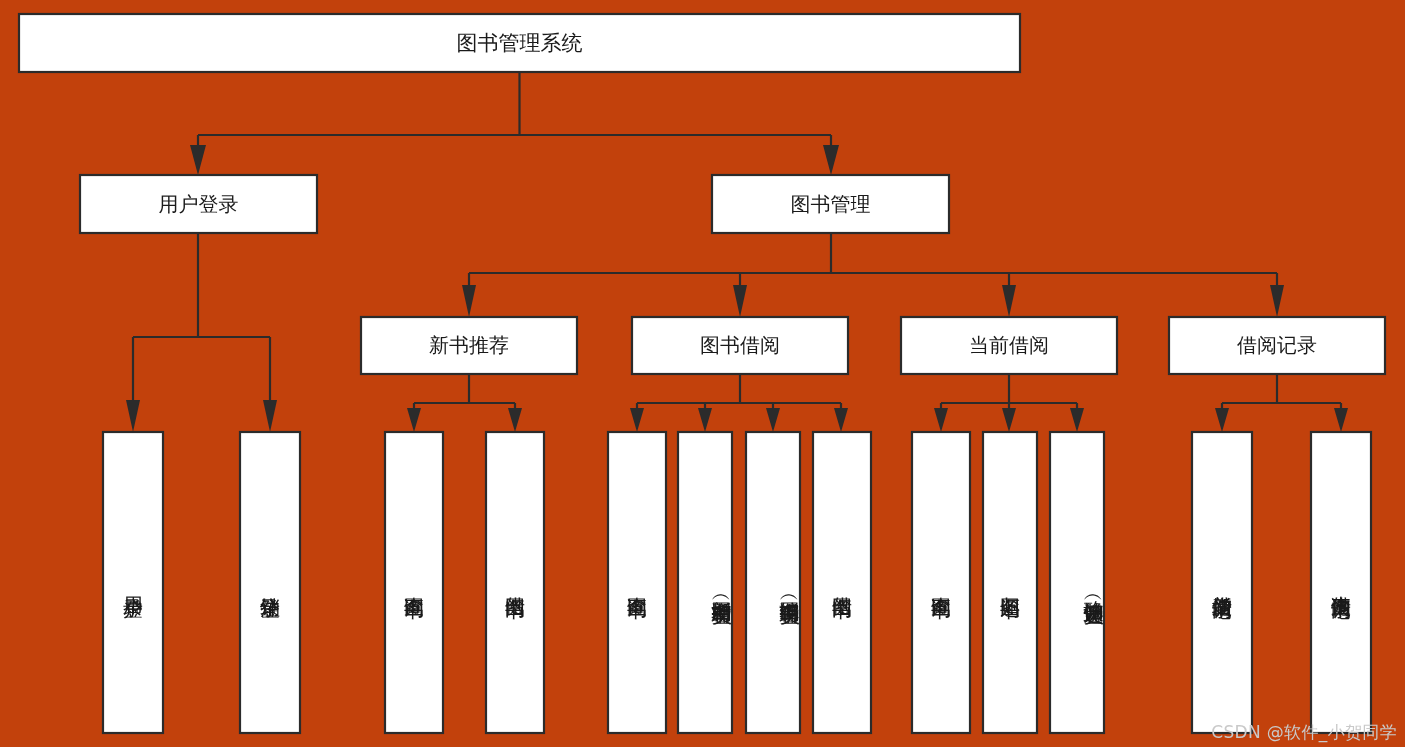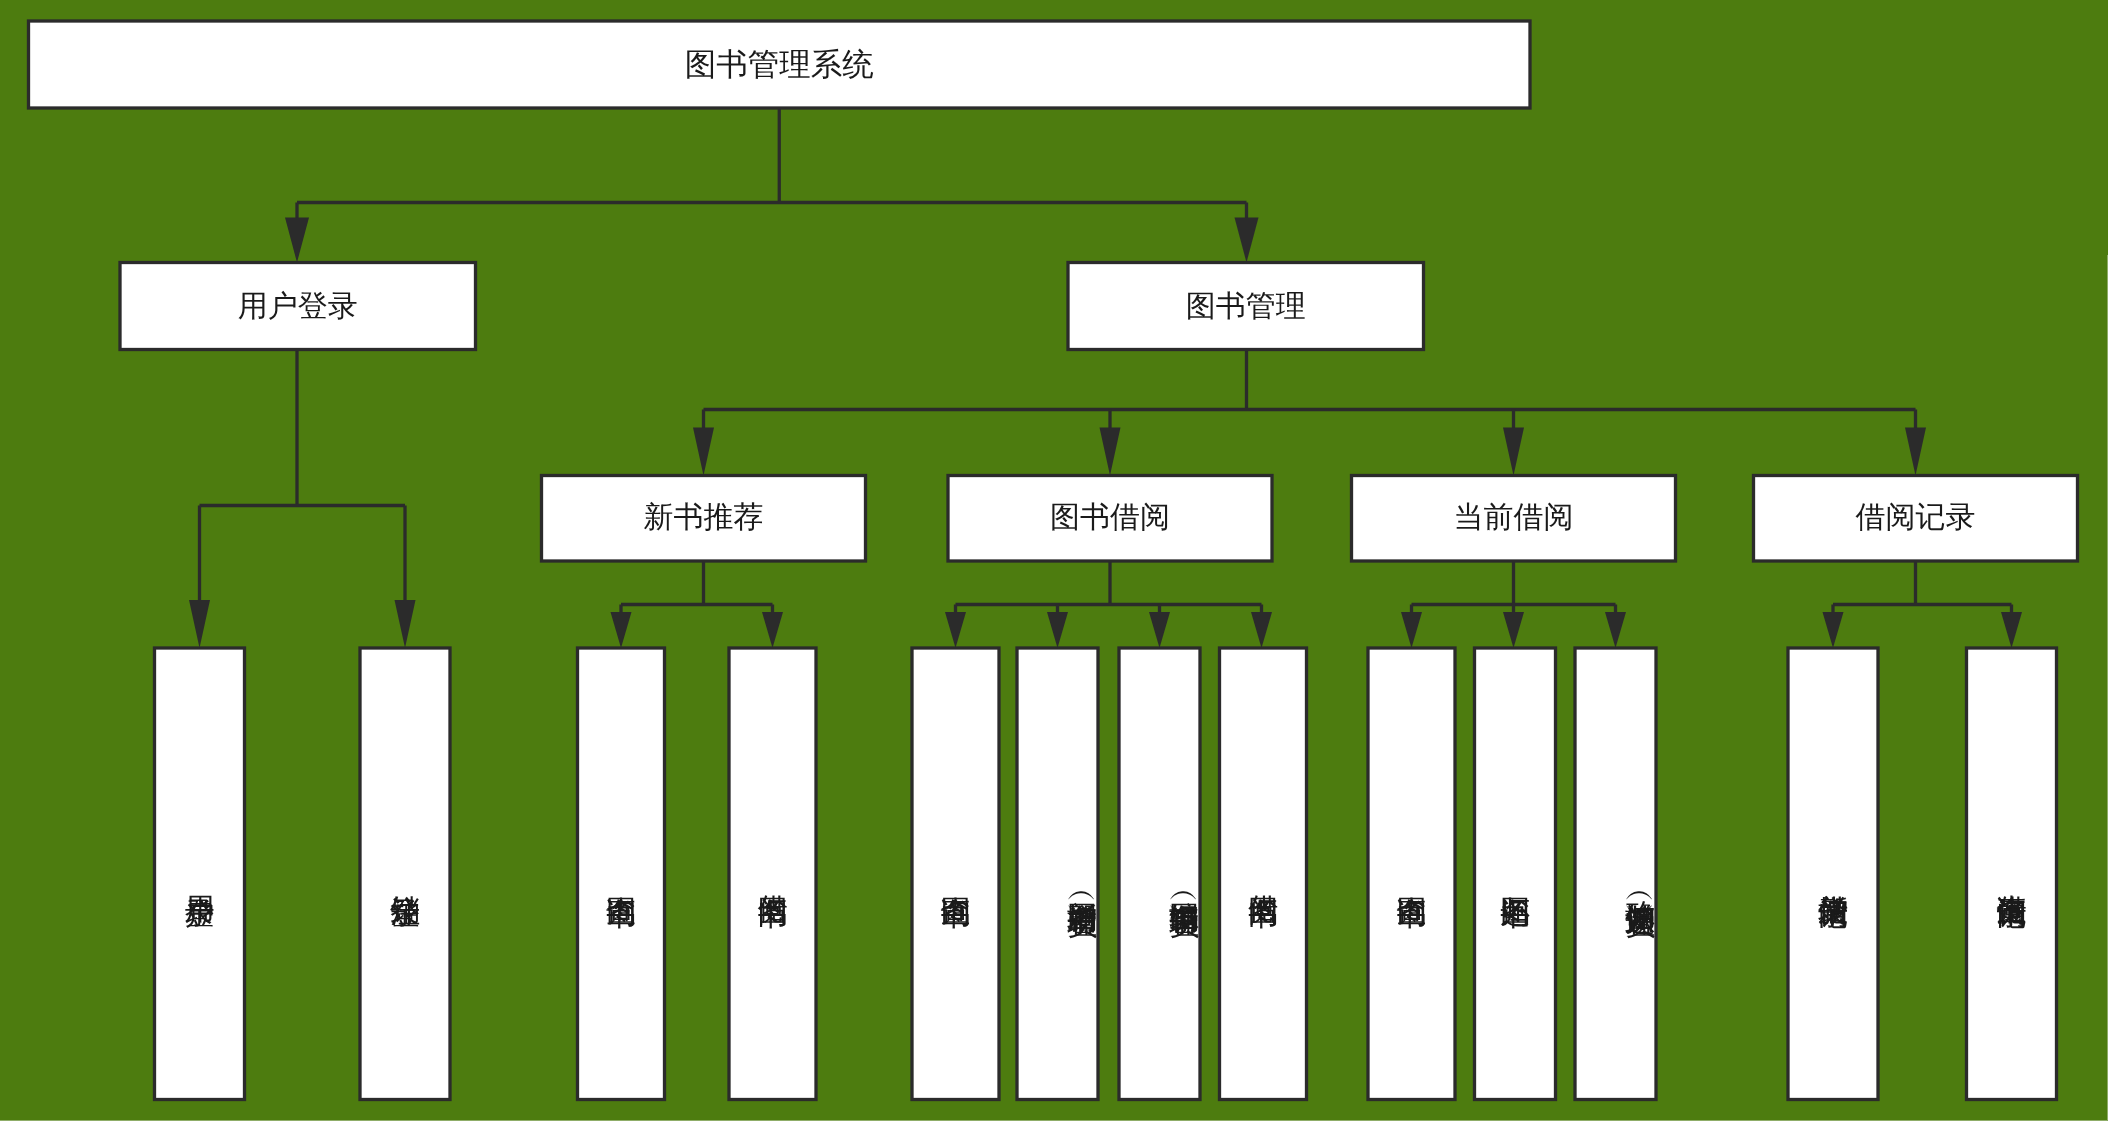--- a/index.html
+++ b/index.html
@@ -12,21 +12,21 @@
     width: 1405px;
     height: 747px;
     font-family: "DejaVu Sans", "Liberation Sans", sans-serif;
     overflow: hidden;
     position: relative;
   }
   #diagram-root {
     position: relative;
     width: 1405px;
     height: 747px;
-    background: #4d7c0f;
+    background: #c2410c;
   }
   svg.diagram-canvas {
     position: absolute;
     left: 0;
     top: 0;
     width: 1405px;
     height: 747px;
     display: block;
   }
   .node-box {
@@ -234,14 +234,15 @@
   <div class="leaf-label" style="left:746px; top:432px; width:54px; height:301px; align-items:flex-start; padding-top:6px;">编辑图书（管理员）</div>
   <div class="leaf-label" style="left:813px; top:432px; width:58px; height:301px;">借阅图书</div>
 
   <div class="leaf-label" style="left:912px; top:432px; width:58px; height:301px;">查询图书</div>
   <div class="leaf-label" style="left:983px; top:432px; width:54px; height:301px;">归还图书</div>
   <div class="leaf-label" style="left:1050px; top:432px; width:54px; height:301px; align-items:flex-start; padding-top:6px;">确认归还（管理员）</div>
 
   <div class="leaf-label" style="left:1192px; top:432px; width:60px; height:301px;">新增借阅记录</div>
   <div class="leaf-label" style="left:1311px; top:432px; width:60px; height:301px;">查询借阅记录</div>
 
+  <div class="watermark">CSDN @软件_小贺同学</div>
 
 </div>
 
 </body></html>

